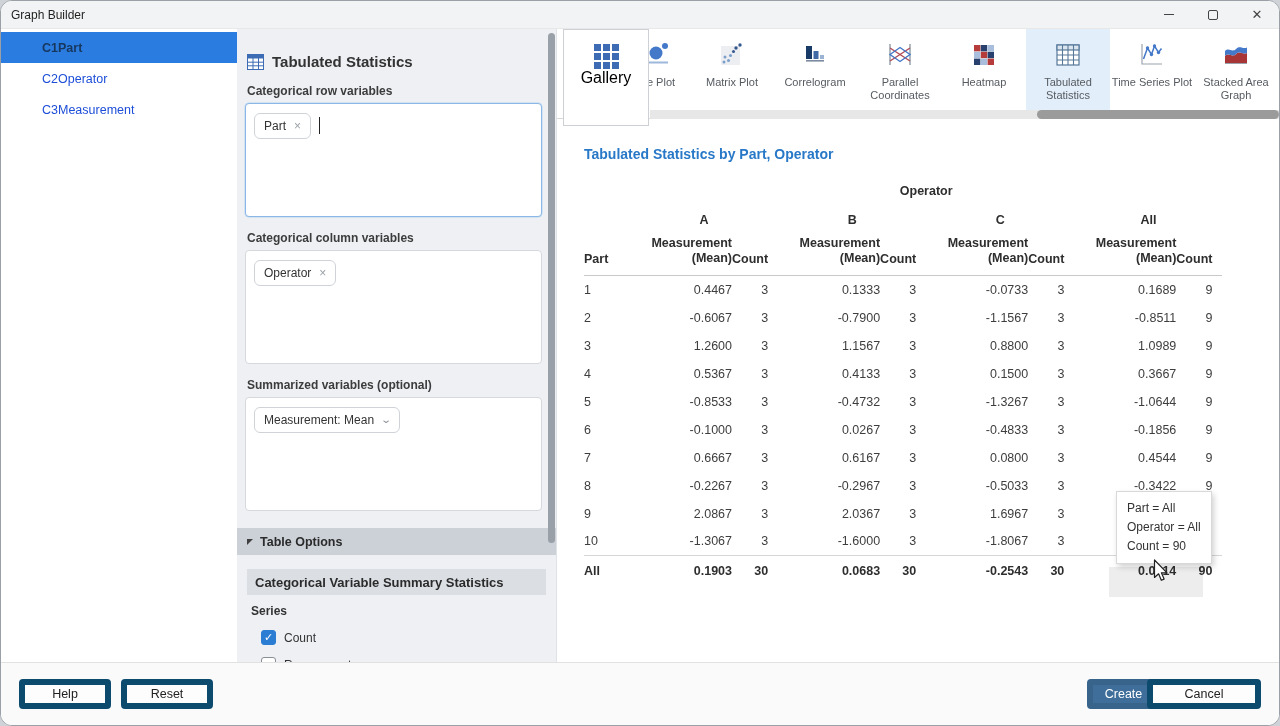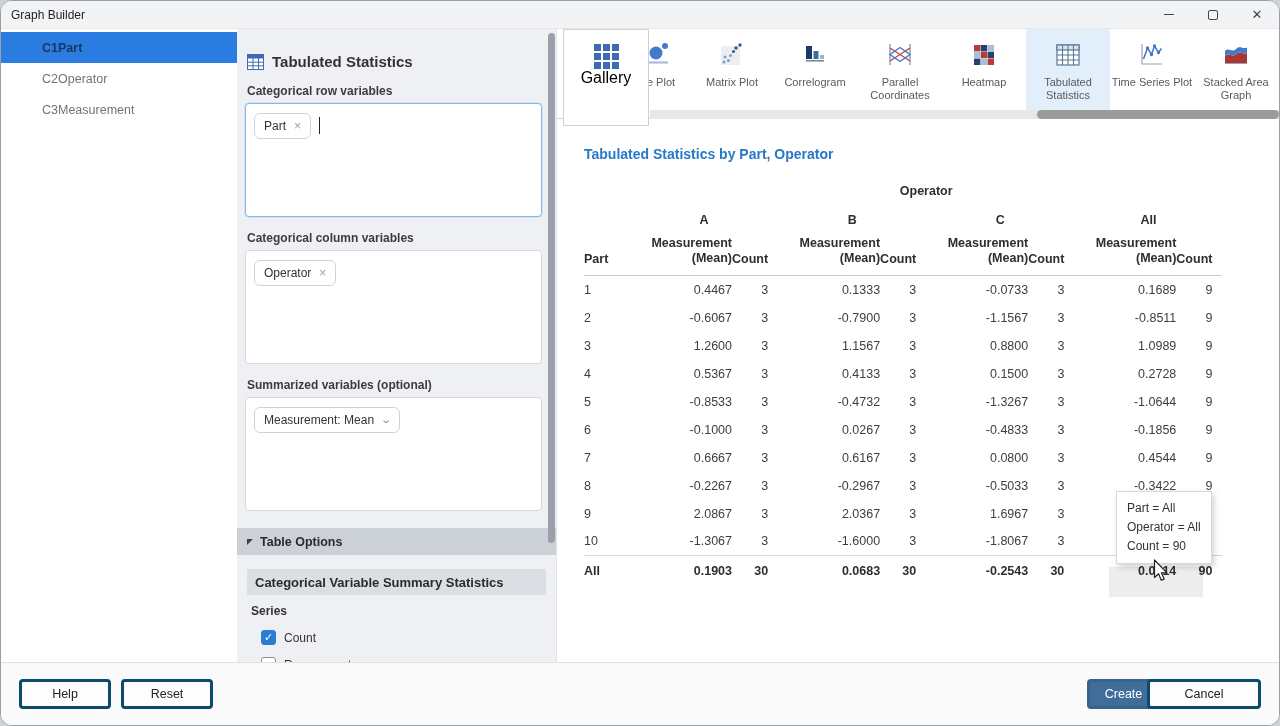--- a/index.html
+++ b/index.html
@@ -14,21 +14,21 @@
   .win-btn { width:44px; height:27px; display:flex; align-items:center; justify-content:center; color:#444; }
   .glyph-min { width:10px; height:1px; background:#444; display:block; }
   .glyph-max { width:10px; height:10px; border:1px solid #444; border-radius:2px; display:block; }
   .glyph-close { font-size:13px; line-height:1; }
 
   
   .dialog-body { display:flex; height:633px; }
 
   
   .sidebar { width:236px; background:#fff; padding-top:3px; flex:none;text-align:right; }
-  .side-row { height:31px; display:flex; align-items:center; font-size:12.5px; color:#737373; }
+  .side-row { height:31px; display:flex; align-items:center; font-size:12.5px; color:#1d4ed8; }
   .side-row .cid { width:57px; padding-left:28px; }
   .side-row.selected { background:#2a7ce0; color:#17375e; font-weight:700; }
 
   
   .varpanel { width:320px; background:#eef0f4; border-right:1px solid #dfe2e6;
               position:relative; flex:none; overflow:hidden; }
   .vp-title { display:flex; align-items:center; gap:8px; margin:24px 0 0 10px;
               font-size:15px; font-weight:700; color:#333; }
   .vp-label { margin:14px 10px 5px 10px; font-size:12px; font-weight:700; color:#3c3c3c; }
   .vp-box { margin:0 14px 0 8px; height:114px; background:#fff; border:1px solid #d5d8dc;
@@ -93,21 +93,21 @@
   td.count { text-align:right; padding-right:10px; }
   tr.total td { font-weight:700; color:#2e2e2e; border-top:1px solid #d6d6d6; height:30px; }
 
   .tooltip { position:absolute; left:559px; top:371px; background:#fff; border:1px solid #d8d8d8;
              box-shadow:2px 3px 6px rgba(0,0,0,.18); padding:7px 10px; z-index:10;
              font-size:12px; color:#333; line-height:19px; white-space:nowrap; }
   .cursor { position:absolute; left:596px; top:439px; z-index:11; }
 
   
   .footer { height:64px; background:#fafafa; border-top:1px solid #e1e1e1; position:relative; }
-  .btn { position:absolute; top:16px; height:30px; border:3px solid #0c4a6e; border-radius:4px;
+  .btn { position:absolute; top:16px; height:30px; border:6px solid #0c4a6e; border-radius:4px;
          background:#fdfdfd; font-size:12.5px; color:#222; display:flex; align-items:center;
          justify-content:center; font-family:"Liberation Sans", sans-serif; }
   .btn-help { left:18px; width:92px; }
   .btn-reset { left:120px; width:92px; }
   .btn-create { right:119px; width:73px; background:#3e6e99; border-color:#38648c; color:#fff; }
   .btn-cancel { right:18px; width:114px; }
 </style>
 </head>
 <body>
 
@@ -418,21 +418,21 @@
                 <td class="count">9</td>
               </tr>
               <tr>
                 <td class="part">4</td>
                 <td class="mean">0.5367</td>
                 <td class="count">3</td>
                 <td class="mean">0.4133</td>
                 <td class="count">3</td>
                 <td class="mean">0.1500</td>
                 <td class="count">3</td>
-                <td class="mean">0.2728</td>
+                <td class="mean">0.3667</td>
                 <td class="count">9</td>
               </tr>
               <tr>
                 <td class="part">5</td>
                 <td class="mean">-0.8533</td>
                 <td class="count">3</td>
                 <td class="mean">-0.4732</td>
                 <td class="count">3</td>
                 <td class="mean">-1.3267</td>
                 <td class="count">3</td>

